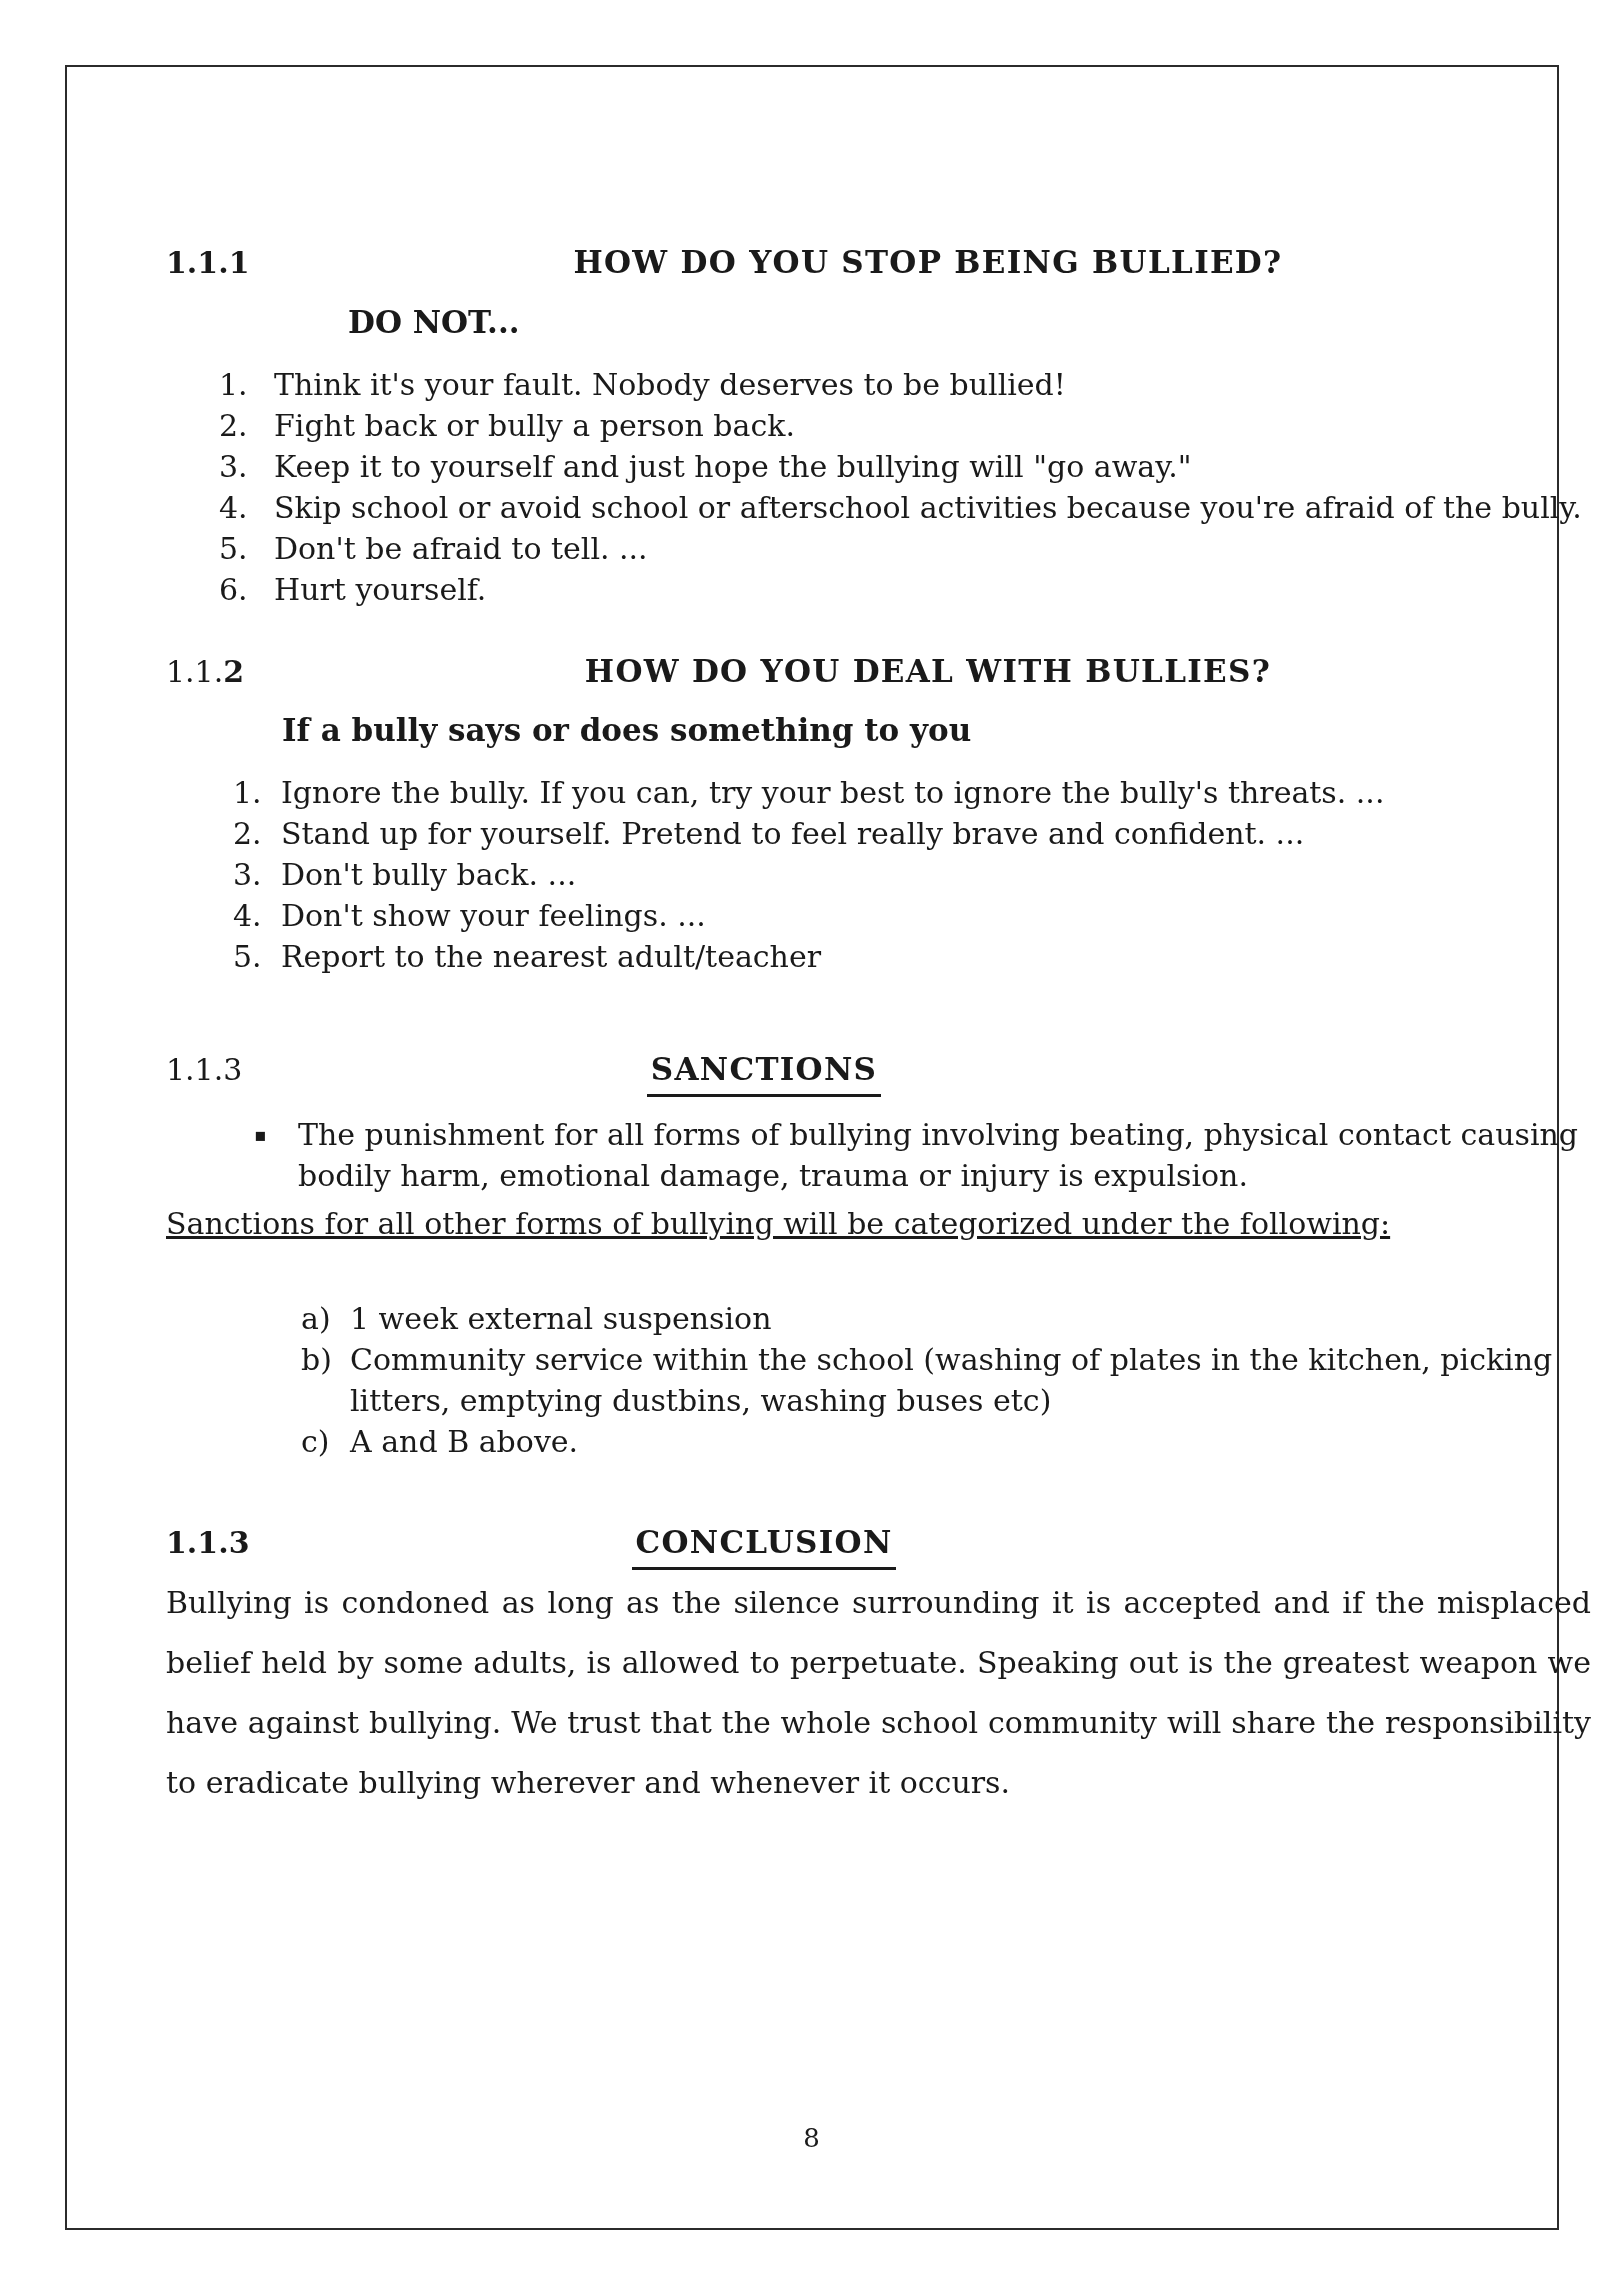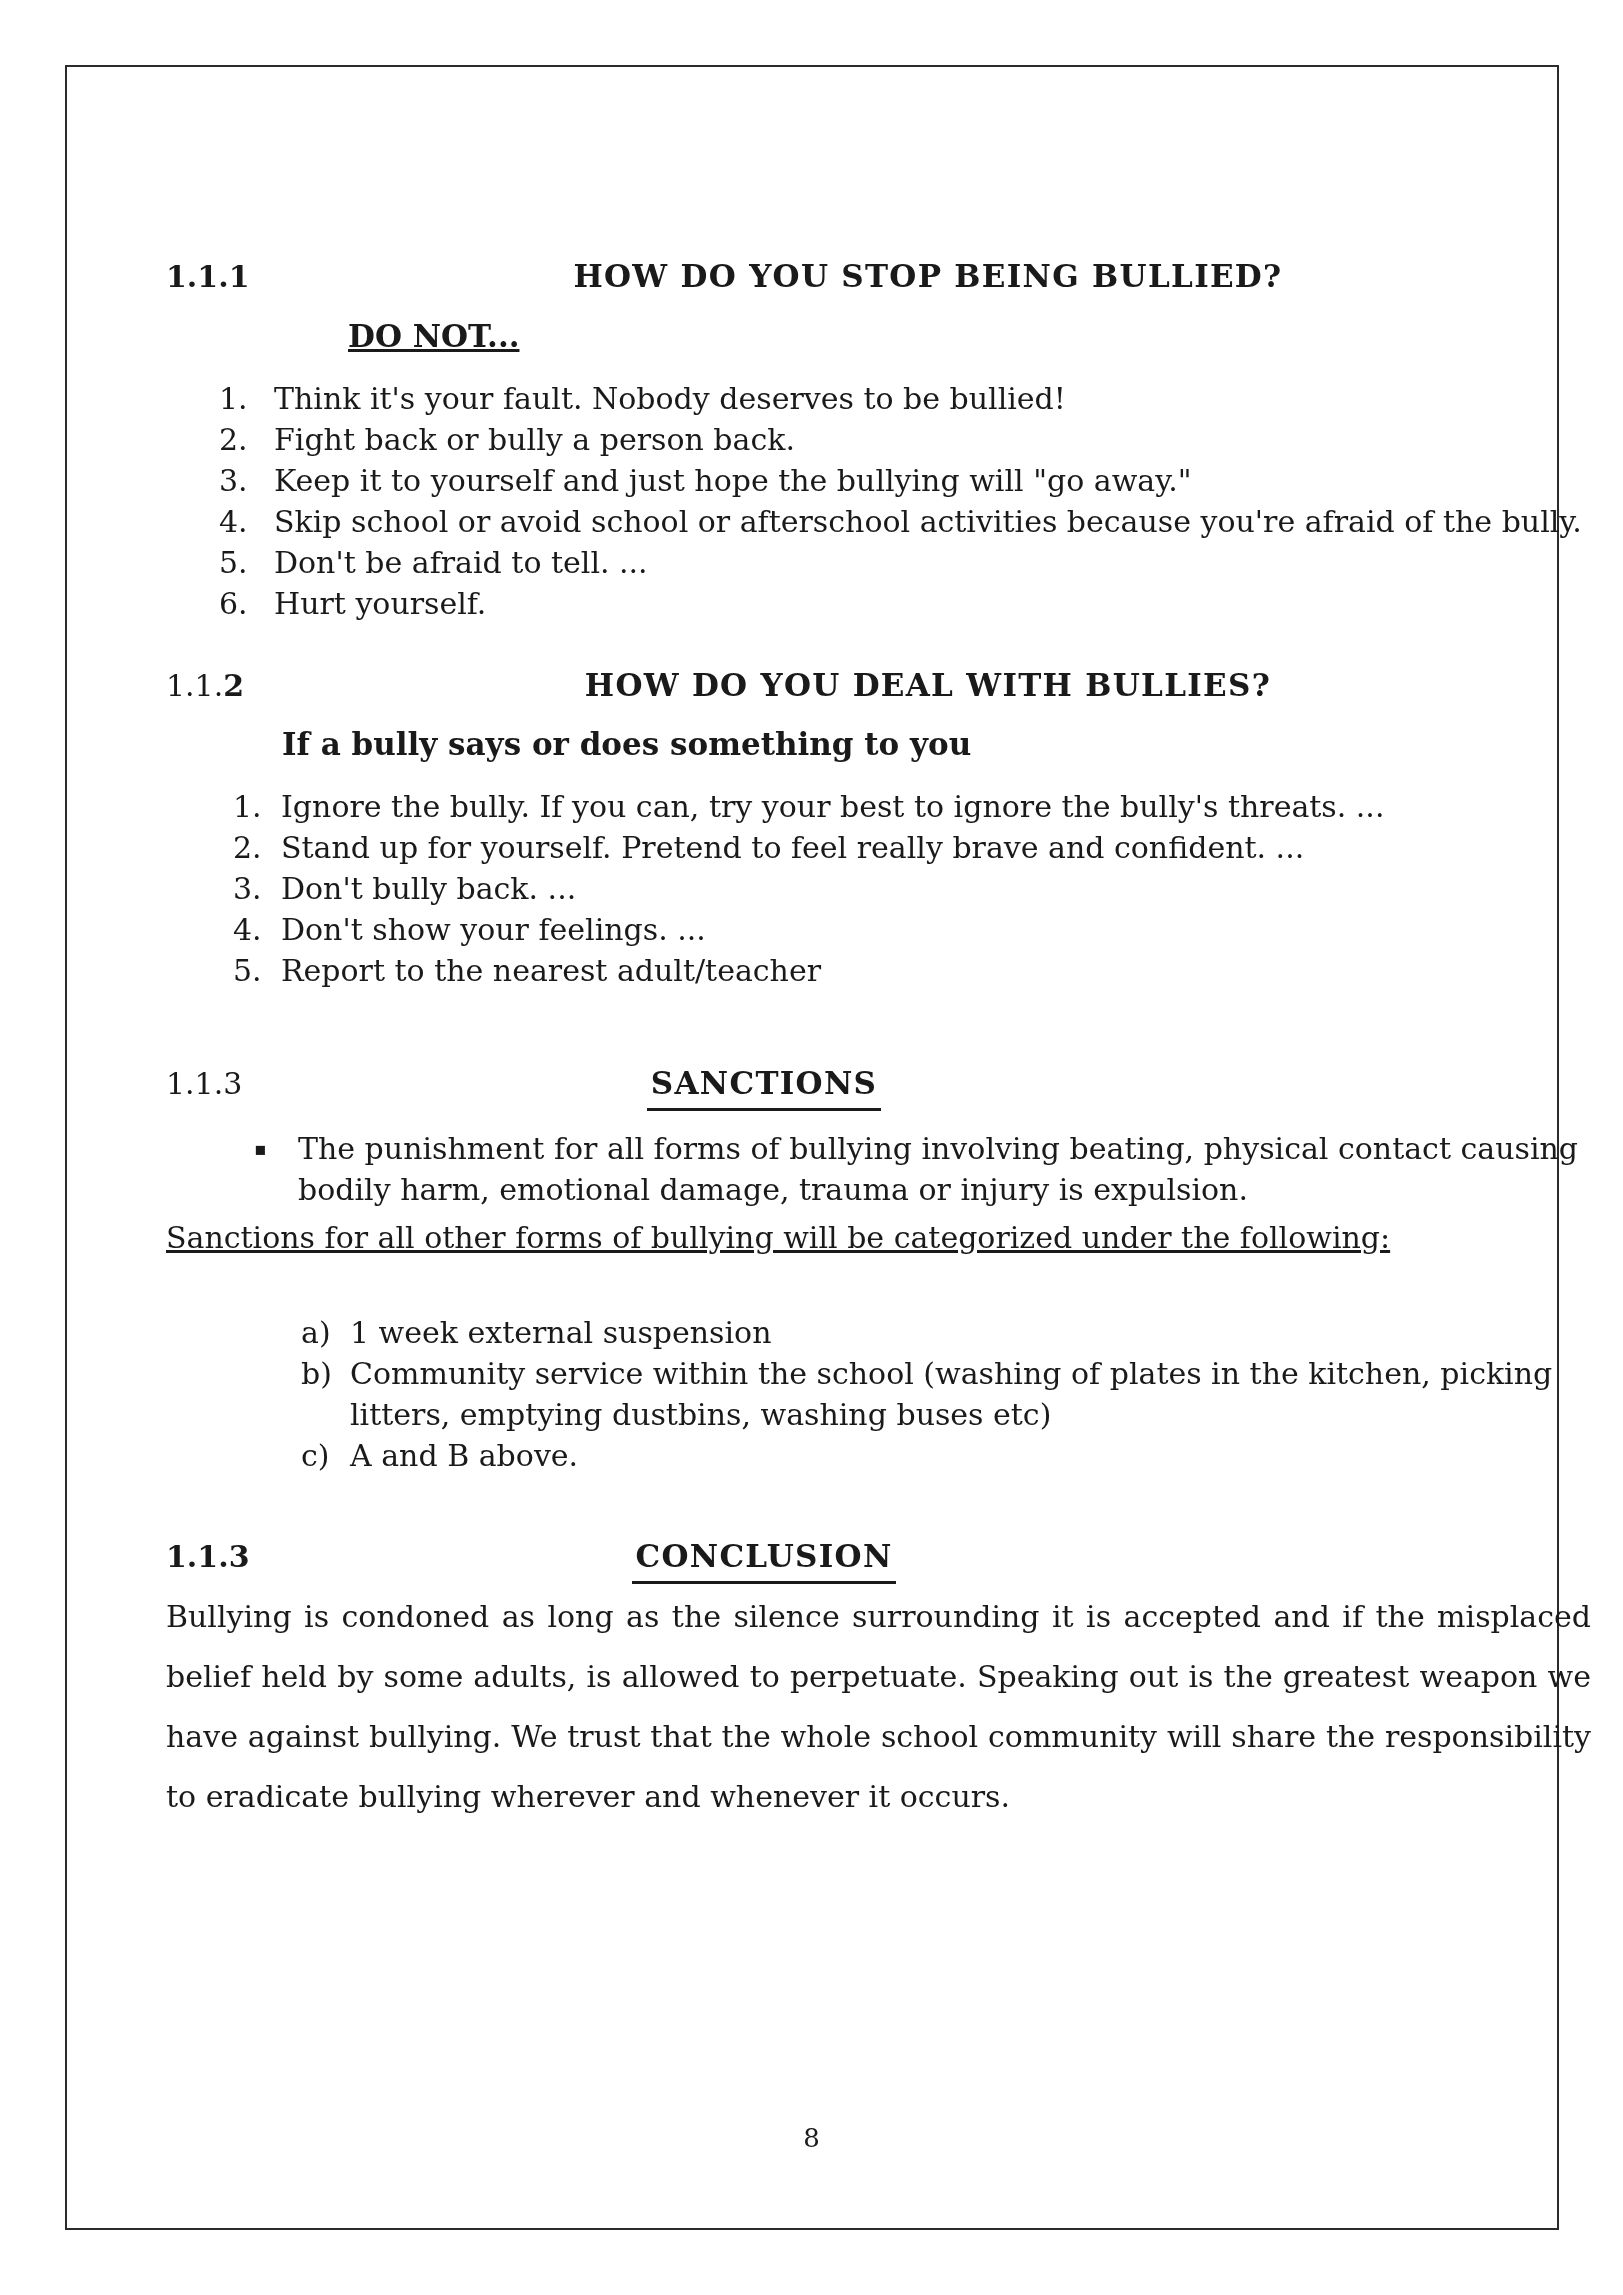--- a/index.html
+++ b/index.html
@@ -24,21 +24,21 @@
     left: 65px;
     top: 65px;
     width: 1494px;
     height: 2165px;
     border: 2.6px solid #2b2b2b;
   }
 
   .content {
     position: absolute;
     left: 99px;
-    top: 189px;
+    top: 175px;
     width: 1425px;
     font-size: 30px;
     line-height: 41px;
   }
 
   .bold { font-weight: bold; }
 
   .heading-row {
     position: relative;
     min-height: 41px;
@@ -67,21 +67,21 @@
   .heading-text.underlined {
     display: inline-block;
     border-bottom: 3.3px solid #1a1a1a;
     padding: 0 3.9px 3.9px 3.9px;
   }
 
   .subheading {
     font-weight: bold;
     font-size: 31px;
   }
-  .subheading.do-not   { margin-left: 182px; margin-top: 19px; text-decoration: underline; }
+  .subheading.do-not   { margin-left: 182px; margin-top: 19px; }
   .subheading.if-bully { margin-left: 116px; margin-top: 17.7px; }
 
   .num-list { margin-top: 21px; }
   .num-list .li {
     display: flex;
     align-items: flex-start;
   }
   .list-1 .li { margin-left: 53px; }
   .list-1 .li-num { flex: 0 0 55px; }
   .list-2 .li { margin-left: 67px; }

